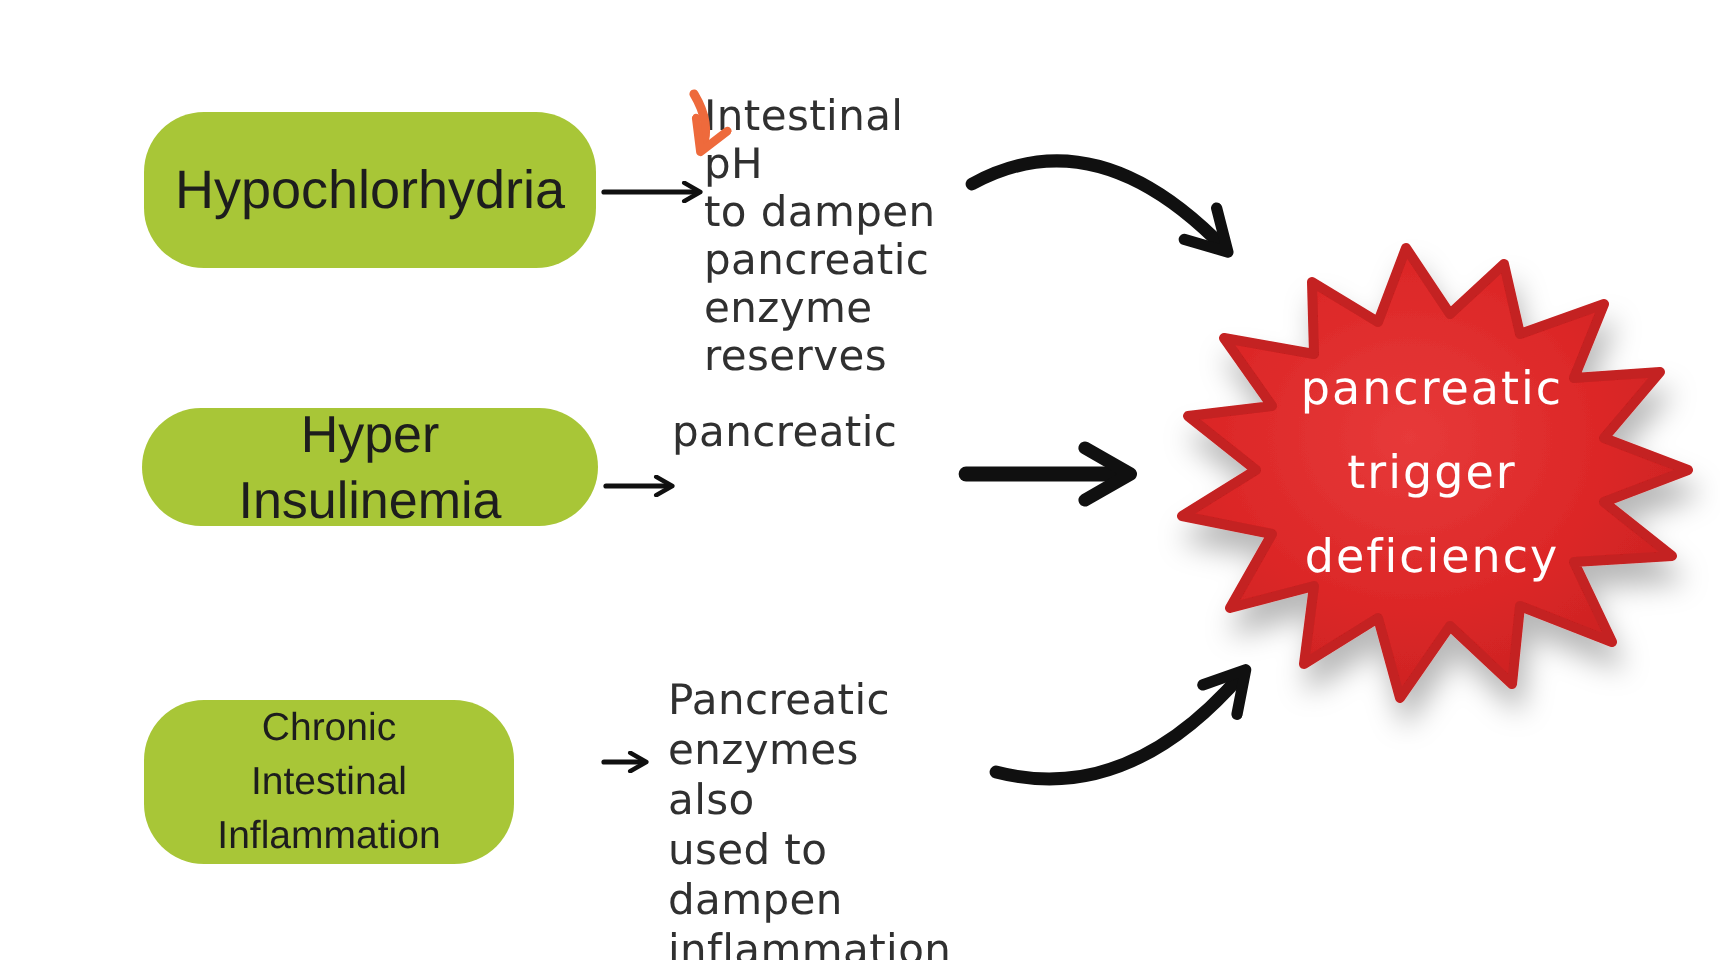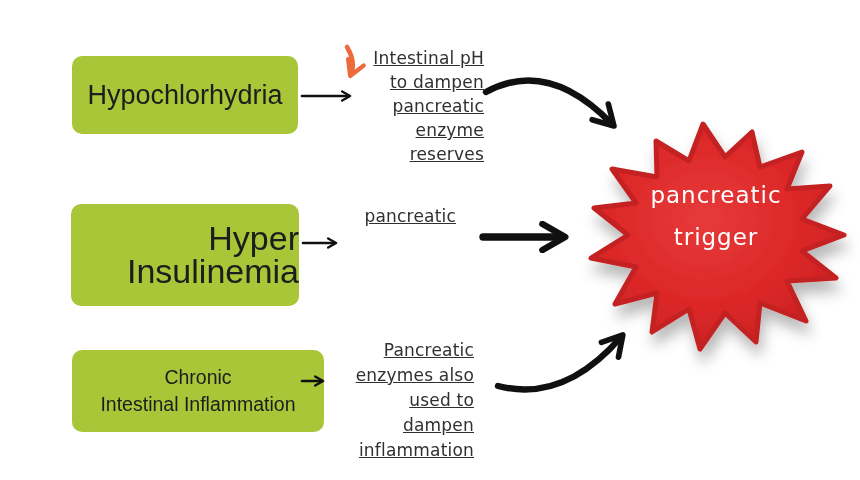--- a/index.html
+++ b/index.html
@@ -2,30 +2,30 @@
 <html style="--background: #ffffff; --box-green: #A8C637; --box-text: #1d1d1d; --note-text: #303030; --arrow-black: #101010; --orange-arrow: #EE6A3C; --burst-red: #DC2727; --burst-red-dark: #C42020; --burst-text: #ffffff;"><head>
 <meta charset="utf-8">
 <style>
   html,body{margin:0;padding:0;background:#fff;}
   .canvas{
     position:relative;width:860px;height:480px;background:var(--background,#fff);
     overflow:hidden;font-family:"DejaVu Sans",sans-serif;
   }
   .cause-box{
     position:absolute;display:flex;flex-direction:column;justify-content:center;
-    align-items:center;background:var(--box-green,#A8C637);border-radius:10px;
+    align-items:center;background:var(--box-green,#A8C637);border-radius:30px;
     color:var(--box-text,#1d1d1d);font-family:"Liberation Sans",sans-serif;
     text-align:center;
   }
   .box1{left:72px;top:56px;width:226px;height:78px;font-size:27px;}
-  .box2{left:71px;top:204px;width:228px;height:102px;font-size:34px;line-height:33px;align-items:flex-end;}
-  .box3{left:72px;top:350px;width:252px;height:82px;font-size:19.5px;line-height:27px;}
+  .box2{left:71px;top:204px;width:228px;height:59px;font-size:26px;line-height:33px;}
+  .box3{left:72px;top:350px;width:185px;height:82px;font-size:19.5px;line-height:27px;}
   .note{
-    position:absolute;text-align:right;color:var(--note-text,#303030);
-    font-size:17px;line-height:24px;letter-spacing:.2px;text-decoration:underline;
+    position:absolute;text-align:left;color:var(--note-text,#303030);
+    font-size:21px;line-height:24px;letter-spacing:.2px;
   }
   .note1{left:352px;top:46px;width:132px;}
   .note2{left:336px;top:203px;width:120px;line-height:26px;}
   .note3{left:334px;top:338px;width:140px;line-height:25px;}
   .arrow-layer{position:absolute;left:0;top:0;width:860px;height:480px;pointer-events:none;}
   .burst-svg{position:absolute;left:566px;top:95px;width:300px;height:280px;}
   .burst-text{
     position:absolute;left:616px;top:174px;width:200px;text-align:center;
     color:var(--burst-text,#ffffff);font-size:23px;line-height:42px;letter-spacing:1px;
   }
@@ -76,20 +76,21 @@
       </radialGradient>
       <filter id="soft" x="-40%" y="-40%" width="180%" height="180%">
         <feDropShadow dx="3" dy="11" stdDeviation="7" flood-color="#000000" flood-opacity="0.28"></feDropShadow>
       </filter>
     </defs>
     <path filter="url(#soft)" d="M128 0 L86 16 L120 43 L71 46 L90 86 L44 68 L40 107 L9 78 L-16 114 L-27 74 L-64 97 L-59 58 L-101 69 L-80 32 L-125 23 L-88 0 L-122 -27 L-80 -32 L-104 -66 L-59 -58 L-60 -94 L-27 -74 L-13 -111 L9 -78 L36 -103 L44 -68 L86 -83 L71 -46 L114 -49 L86 -16 Z" fill="url(#clay)" style="stroke:var(--burst-red-dark,#C42020)" stroke-width="5" stroke-linejoin="round"></path>
   </svg>
   <div class="burst-text">
     <div>pancreatic</div>
     <div>trigger</div>
+    <div>deficiency</div>
   </div>
 
   <svg class="arrow-layer" viewBox="0 0 860 480">
     <defs>
       <marker id="head-black" viewBox="0 0 10 10" refX="7.5" refY="5" markerWidth="4.4" markerHeight="4.4" orient="auto" markerUnits="strokeWidth">
         <path d="M1.5 1 L8.5 5 L1.5 9" fill="none" style="stroke:var(--arrow-black,#101010)" stroke-width="2" stroke-linecap="round" stroke-linejoin="round"></path>
       </marker>
       <marker id="head-orange" viewBox="0 0 10 10" refX="7.5" refY="5" markerWidth="4.6" markerHeight="4.6" orient="auto" markerUnits="strokeWidth">
         <path d="M1.5 1 L8.5 5 L1.5 9" fill="none" style="stroke:var(--orange-arrow,#EE6A3C)" stroke-width="2" stroke-linecap="round" stroke-linejoin="round"></path>
       </marker>

